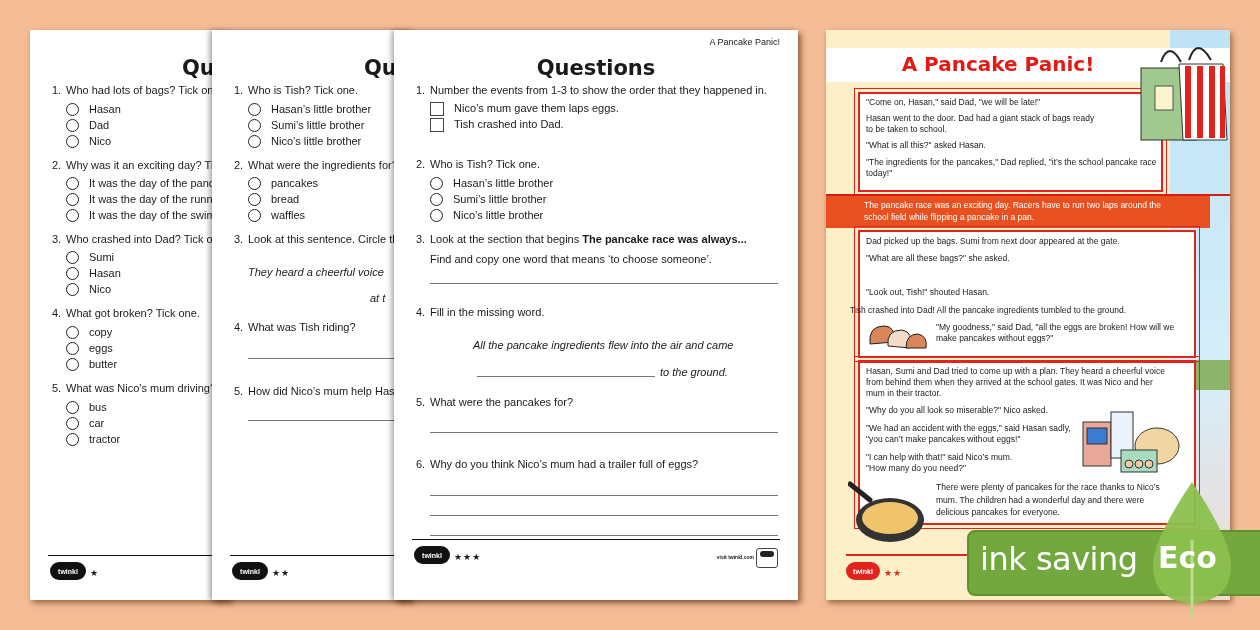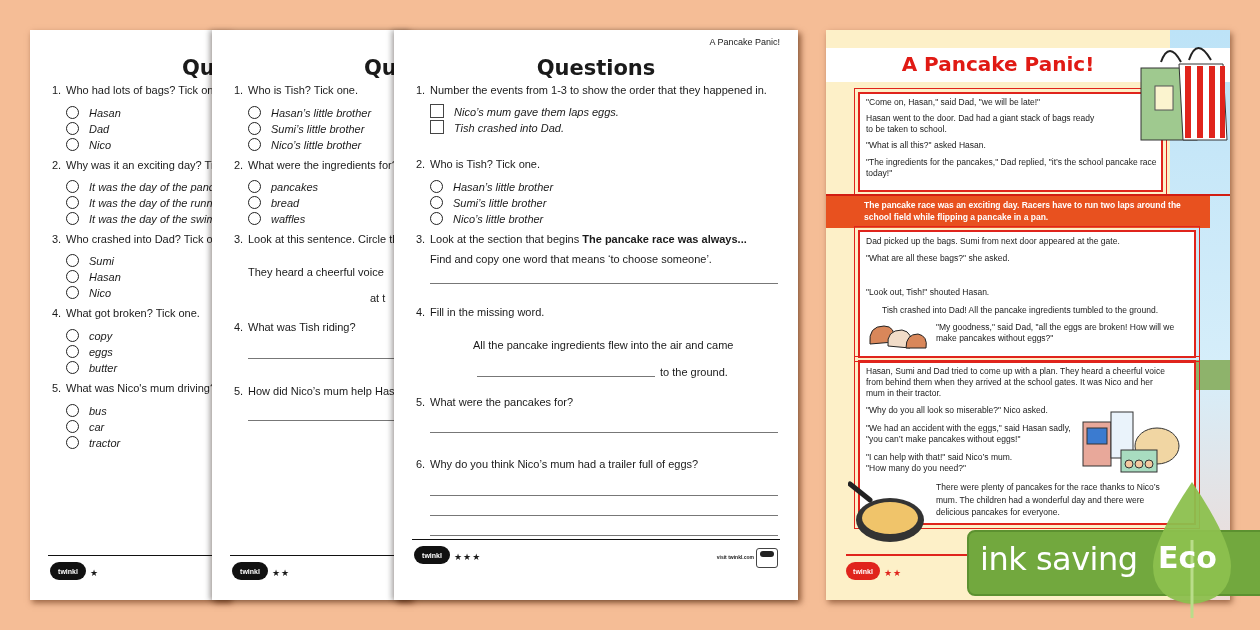--- a/index.html
+++ b/index.html
@@ -13,47 +13,47 @@
   .page-story { left: 826px; top: 30px; width: 404px; height: 570px; z-index: 1; background: #fdf0c8; }
 
   .q-title { position: absolute; top: 26px; font-weight: bold; font-size: 21px; font-family: "DejaVu Sans", sans-serif; white-space: nowrap; }
   .page-1 .q-title, .page-2 .q-title { left: 152px; }
   .page-3 .q-title { left: 0; right: 0; text-align: center; }
   .header-right { position: absolute; top: 7px; right: 18px; font-size: 9px; }
 
   .q { position: absolute; left: 22px; font-size: 11px; white-space: nowrap; }
   .q .num { display: inline-block; width: 14px; }
   .opts { position: absolute; left: 36px; font-size: 11px; }
-  .opt { height: 16px; display: flex; align-items: flex-end; white-space: nowrap; font-style: italic; }
+  .opt { height: 16px; display: flex; align-items: flex-start; white-space: nowrap; }
   .radio { width: 13px; height: 13px; border: 1.3px solid #222; border-radius: 50%; margin-right: 10px; flex: none; }
   .check { width: 14px; height: 14px; border: 1.2px solid #444; margin-right: 10px; flex: none; }
 
   .line { position: absolute; height: 1px; background: #777; }
-  .italic { position: absolute; font-size: 11px; white-space: nowrap; }
+  .italic { position: absolute; font-style: italic; font-size: 11px; white-space: nowrap; }
   .plain { position: absolute; font-size: 11px; white-space: nowrap; }
   .bold { font-weight: bold; }
 
   .footer-line { position: absolute; left: 18px; right: 18px; bottom: 44px; height: 1.5px; background: #111; }
   .twinkl-logo { position: absolute; left: 20px; bottom: 20px; width: 36px; height: 18px; background: #111; border-radius: 9px; color: #fff; font-size: 7px; font-weight: bold; display: flex; align-items: center; justify-content: center; }
   .stars { position: absolute; left: 60px; bottom: 22px; font-size: 9px; letter-spacing: 1px; }
   .visit { position: absolute; right: 44px; bottom: 24px; font-size: 5px; font-weight: bold; }
   .badge-small { position: absolute; right: 20px; bottom: 16px; width: 22px; height: 20px; border: 1px solid #444; border-radius: 3px; background: #fff; }
   .badge-small::before { content: ""; position: absolute; left: 3px; top: 2px; width: 14px; height: 6px; background: #222; border-radius: 3px; }
 
   
   .sky { position: absolute; right: 0; top: 0; width: 60px; height: 100%; background: linear-gradient(#bde3f7, #d6eefa 60%, #f0d9d3 100%); }
   .hills { position: absolute; right: 0; top: 330px; width: 60px; height: 30px; background: #8eb36b; }
   .title-band { position: absolute; left: 0; right: 0; top: 18px; height: 34px; background: #fff; }
   .story-title { position: absolute; left: 0; right: 60px; top: 22px; text-align: center; color: #e01a14; font-weight: bold; font-size: 20px; font-family: "DejaVu Sans", sans-serif; }
   .box { position: absolute; background: #fff; border: 2px solid #e0241c; outline: 1px solid #e0241c; outline-offset: 3px; }
   .box-1 { left: 32px; top: 62px; width: 305px; height: 100px; }
   .box-2 { left: 32px; top: 200px; width: 338px; height: 128px; }
   .box-3 { left: 32px; top: 330px; width: 338px; height: 165px; border-top: 3px solid #e0241c; }
   .story-text { position: absolute; font-size: 8.5px; line-height: 11px; white-space: nowrap; }
-  .banner { position: absolute; left: 0; right: 20px; top: 164px; height: 34px; background: #e8511f; color: #fff; font-weight: bold; font-size: 8.5px; line-height: 12px; padding: 5px 0 0 38px; }
+  .banner { position: absolute; left: 0; right: 20px; top: 164px; height: 34px; background: #e8511f; color: #fff; font-weight: normal; font-size: 8.5px; line-height: 12px; padding: 5px 0 0 38px; }
   .banner::after { content: ""; position: absolute; left: 0; right: -20px; top: 0; height: 2px; background: #d21d12; }
 
   .bags { position: absolute; left: 305px; top: 10px; }
   .eggs { position: absolute; left: 40px; top: 290px; }
   .food { position: absolute; left: 255px; top: 380px; }
   .pan { position: absolute; left: 22px; top: 450px; }
 
   .story-footer-line { position: absolute; left: 20px; right: 60px; bottom: 44px; height: 2px; background: #e0241c; }
   .twinkl-red { position: absolute; left: 20px; bottom: 20px; width: 34px; height: 18px; background: #e0241c; border-radius: 9px; color: #fff; font-size: 7px; font-weight: bold; display: flex; align-items: center; justify-content: center; }
   .stars-red { position: absolute; left: 58px; bottom: 22px; font-size: 9px; color: #e0241c; letter-spacing: 1px; }
@@ -277,21 +277,21 @@
 
   <div class="banner">
     <div>The pancake race was an exciting day. Racers have to run two laps around the</div>
     <div>school field while flipping a pancake in a pan.</div>
   </div>
 
   <div class="box box-2"></div>
   <div class="story-text" style="left:40px;top:206px">Dad picked up the bags. Sumi from next door appeared at the gate.</div>
   <div class="story-text" style="left:40px;top:223px">"What are all these bags?" she asked.</div>
   <div class="story-text" style="left:40px;top:257px">"Look out, Tish!" shouted Hasan.</div>
-  <div class="story-text" style="left:56px;top:275px">Tish crashed into Dad! All the pancake ingredients tumbled to the ground.</div>
+  <div class="story-text" style="left:24px;top:275px">Tish crashed into Dad! All the pancake ingredients tumbled to the ground.</div>
   <div class="story-text" style="left:110px;top:292px">"My goodness," said Dad, "all the eggs are broken! How will we</div>
   <div class="story-text" style="left:110px;top:303px">make pancakes without eggs?"</div>
 
   <svg class="eggs" width="66" height="32">
     <path d="M4 24 Q2 6 18 6 Q30 6 28 22 Z" fill="#d9875a" stroke="#222"></path>
     <path d="M22 26 Q20 10 36 10 Q48 12 44 28 Z" fill="#f1dcc8" stroke="#222"></path>
     <path d="M40 28 Q40 14 52 14 Q62 16 60 28 Z" fill="#d9875a" stroke="#222"></path>
   </svg>
 
   <div class="box box-3"></div>

